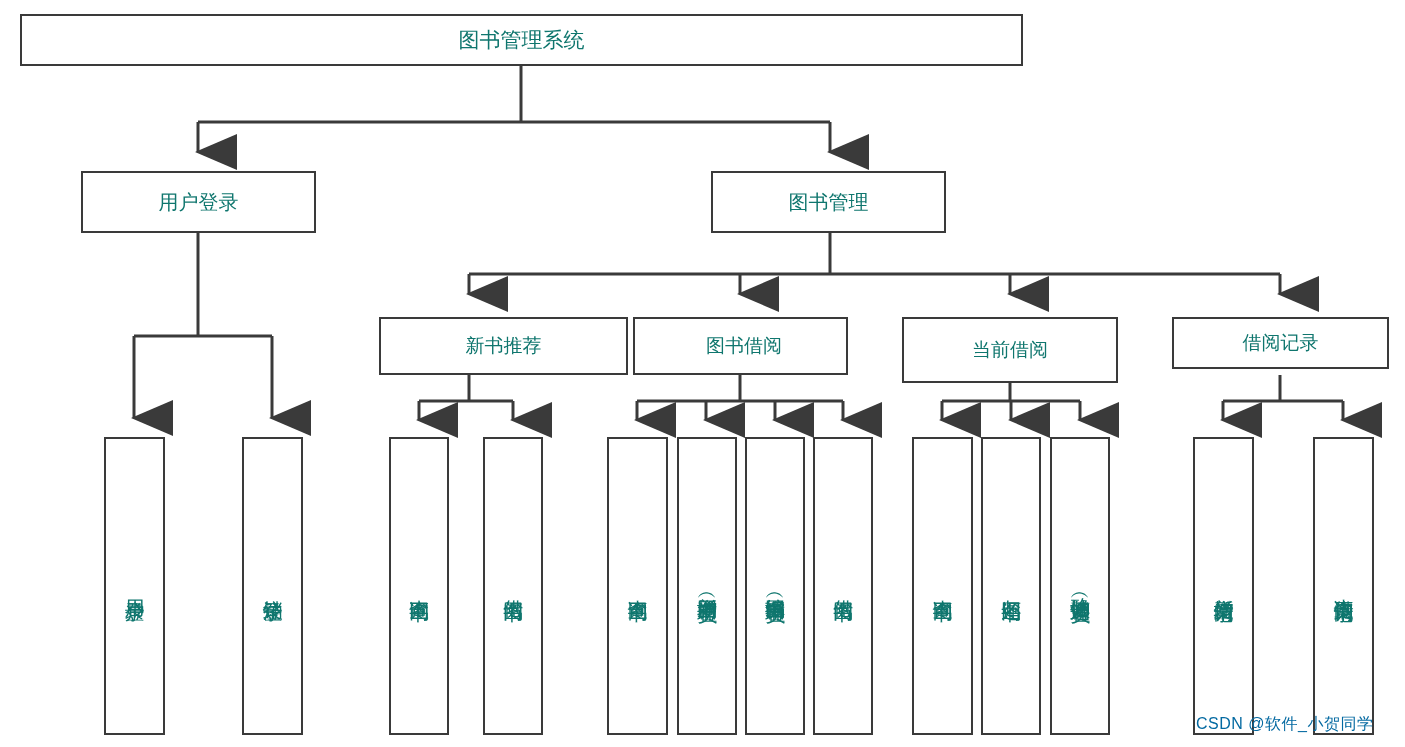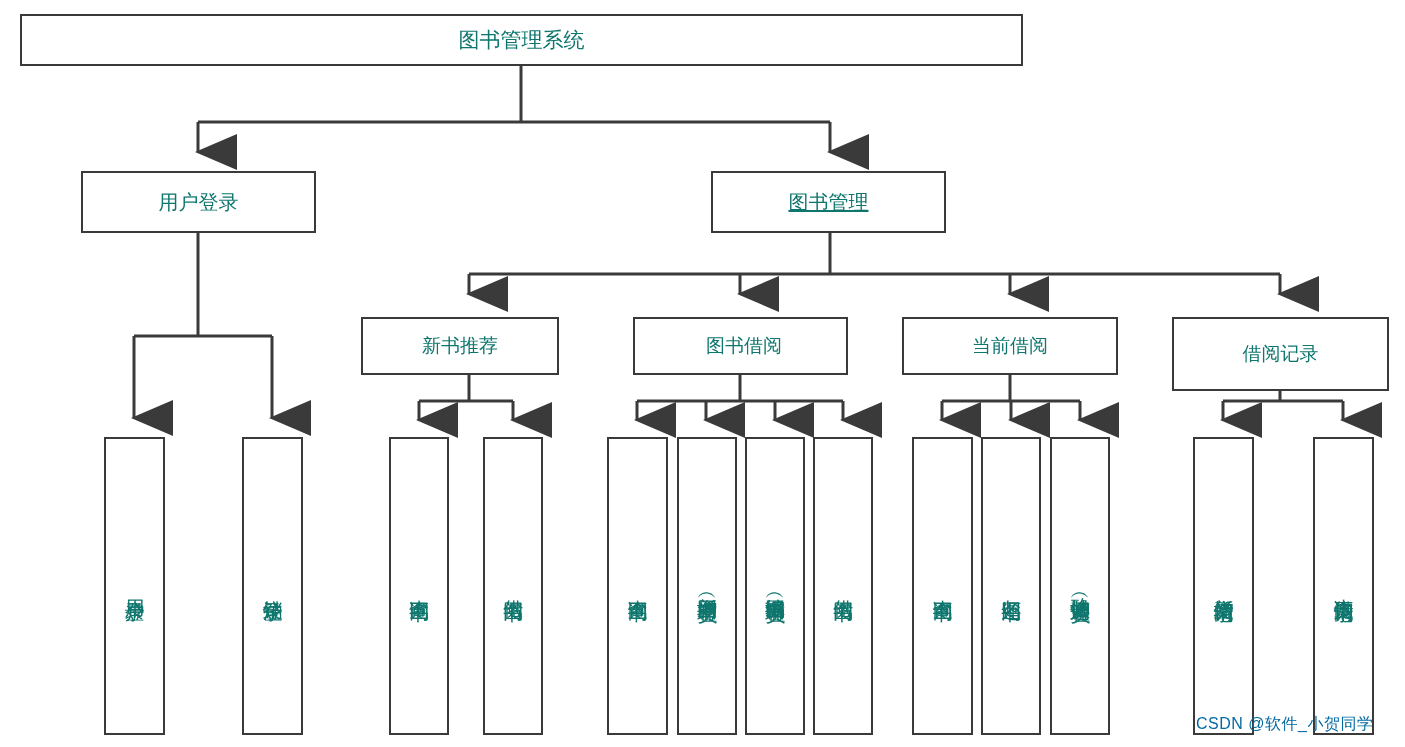--- a/index.html
+++ b/index.html
@@ -126,34 +126,34 @@
     </g>
   </svg>
 
   <div class="node root" style="left:20px; top:14px; width:1003px; height:52px;">
     <span>图书管理系统</span>
   </div>
 
   <div class="node lvl1" style="left:81px; top:171px; width:235px; height:62px;">
     <span>用户登录</span>
   </div>
-  <div class="node lvl1" style="left:711px; top:171px; width:235px; height:62px;text-decoration:underline;">
+  <div class="node lvl1" style="left:711px; top:171px; width:235px; height:62px;">
     <span>图书管理</span>
   </div>
 
-  <div class="node lvl2" style="left:361px; top:317px; width:198px; height:58px;text-align:center;">
+  <div class="node lvl2" style="left:379px; top:317px; width:249px; height:58px;text-align:center;">
     <span>新书推荐</span>
   </div>
   <div class="node lvl2" style="left:633px; top:317px; width:215px; height:58px;padding-left:7px;">
     <span>图书借阅</span>
   </div>
-  <div class="node lvl2" style="left:902px; top:317px; width:216px; height:58px;">
+  <div class="node lvl2" style="left:902px; top:317px; width:216px; height:66px;">
     <span>当前借阅</span>
   </div>
-  <div class="node lvl2" style="left:1172px; top:317px; width:217px; height:74px;">
+  <div class="node lvl2" style="left:1172px; top:317px; width:217px; height:52px;">
     <span>借阅记录</span>
   </div>
 
   <div class="node leaf" style="left:104px; top:437px; width:61px; height:298px;">
     <span class="vtext">用户登录</span>
   </div>
   <div class="node leaf" style="left:242px; top:437px; width:61px; height:298px;">
     <span class="vtext">注销登录</span>
   </div>
 

